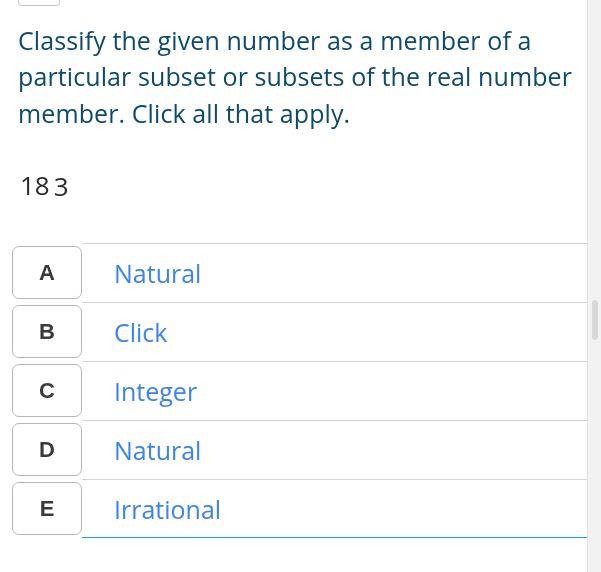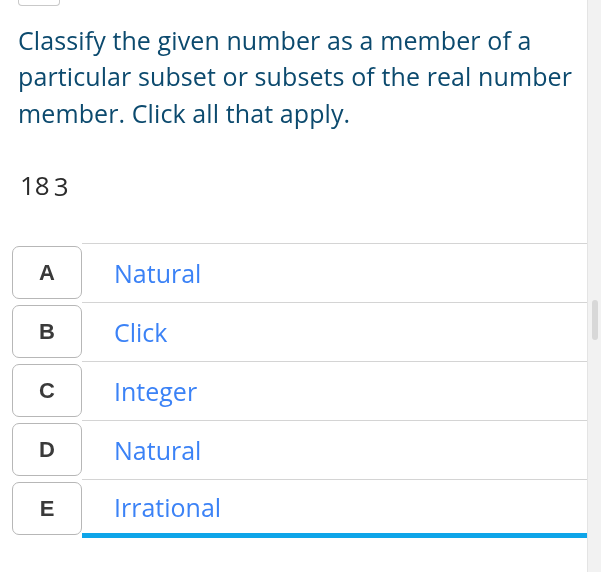--- a/index.html
+++ b/index.html
@@ -99,21 +99,21 @@
     flex: 1;
     border-top: 1px solid #d4d4d4;
     display: flex;
     align-items: center;
     padding-left: 32px;
     font-size: 25px;
     color: #3b82f6;
     font-weight: 400;
   }
   .option-row:last-child .label-cell {
-    border-bottom: 5px solid #0ea5e9;
+    border-bottom: 1px solid #0ea5e9;
   }
   .right-rail {
     position: absolute;
     top: 0;
     right: 0;
     width: 14px;
     height: 100%;
     background: #f2f2f2;
     border-left: 1px solid #e4e4e4;
   }

